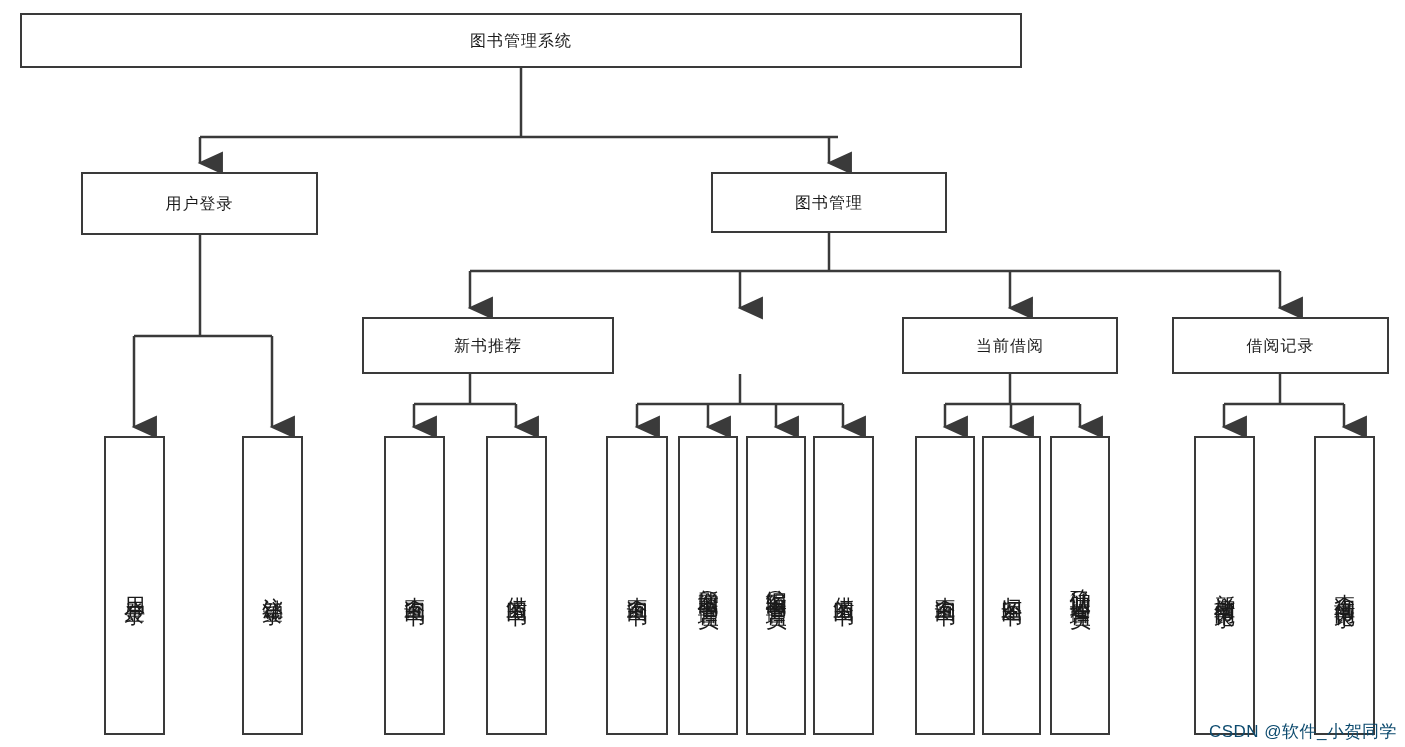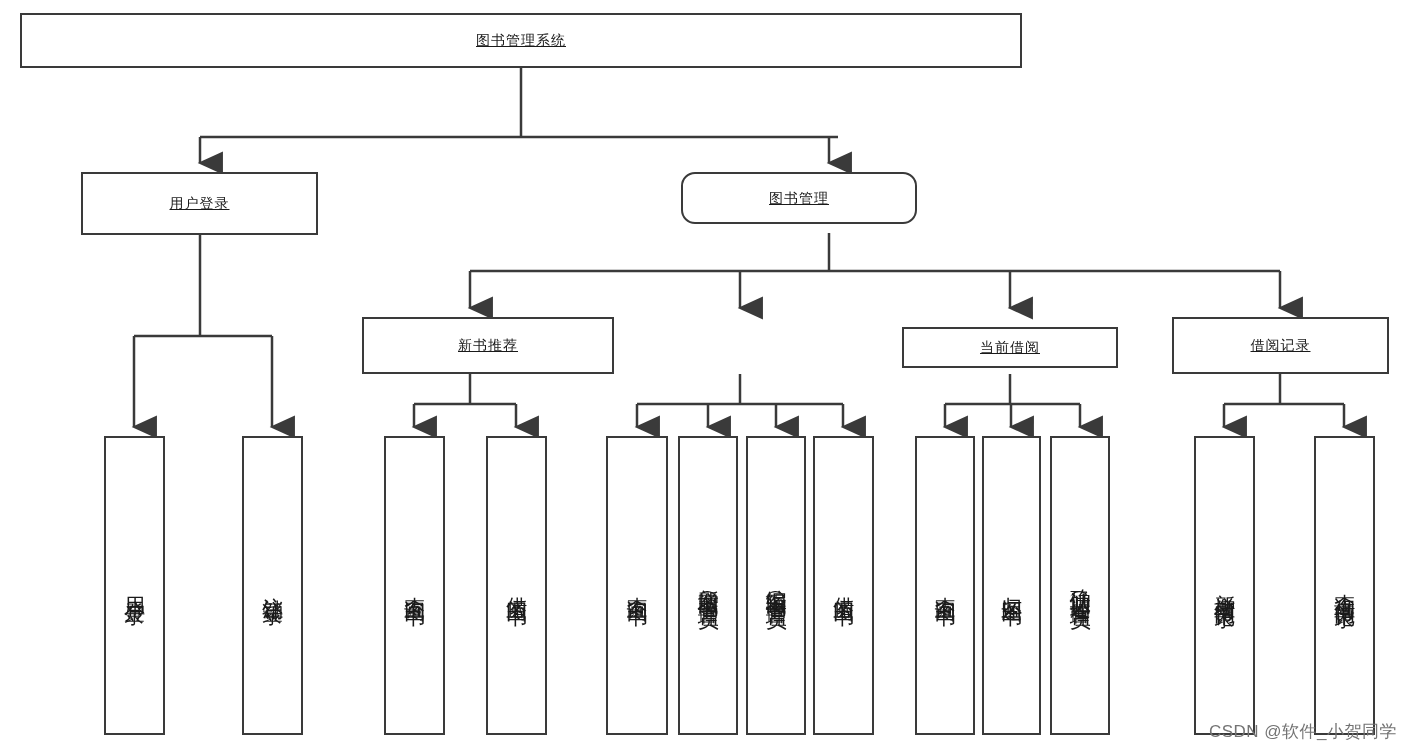--- a/index.html
+++ b/index.html
@@ -14,41 +14,40 @@
     position:absolute;
     background:#ffffff;
     border:2.5px solid #3a3a3a;
     box-sizing:border-box;
     display:flex;
     align-items:center;
     justify-content:center;
     color:#1a1a1a;
   }
   .node-h .node-label{
-    font-size:14px;
+    font-size:16px;
     line-height:1.2;
     letter-spacing:1px;
     white-space:nowrap;
-    text-decoration:underline;
   }
   .node-v{align-items:center;justify-content:center;}
   .node-v .node-label{
     writing-mode:vertical-rl;
     text-orientation:upright;
     font-size:21px;
     line-height:1.35;
     letter-spacing:3px;
     white-space:nowrap;
     max-height:290px;
   }
   .watermark{
     position:absolute;
     right:8px;bottom:4px;
     font-size:17px;
-    color:#737373;
+    color:#0c4a6e;
     white-space:nowrap;
     letter-spacing:0.5px;
   }
 </style>
 </head>
 <body>
 
 <div id="diagram-root">
 
   <svg id="wires" viewBox="0 0 1405 747">
@@ -101,28 +100,28 @@
     </g>
   </svg>
 
   <div class="node node-h" style="left:20px;top:13px;width:1002px;height:55px;">
     <span class="node-label">图书管理系统</span>
   </div>
 
   <div class="node node-h" style="left:81px;top:172px;width:237px;height:63px;">
     <span class="node-label">用户登录</span>
   </div>
-  <div class="node node-h" style="left:681px;top:172px;width:236px;height:52px;border-radius:14px;">
+  <div class="node node-h" style="left:711px;top:172px;width:236px;height:61px;">
     <span class="node-label">图书管理</span>
   </div>
 
   <div class="node node-h" style="left:362px;top:317px;width:252px;height:57px;">
     <span class="node-label">新书推荐</span>
   </div>
-  <div class="node node-h" style="left:902px;top:327px;width:216px;height:41px;">
+  <div class="node node-h" style="left:902px;top:317px;width:216px;height:57px;">
     <span class="node-label">当前借阅</span>
   </div>
   <div class="node node-h" style="left:1172px;top:317px;width:217px;height:57px;">
     <span class="node-label">借阅记录</span>
   </div>
 
   <div class="node node-v" style="left:104px;top:436px;width:61px;height:299px;">
     <span class="node-label">用户登录</span>
   </div>
   <div class="node node-v" style="left:242px;top:436px;width:61px;height:299px;">

